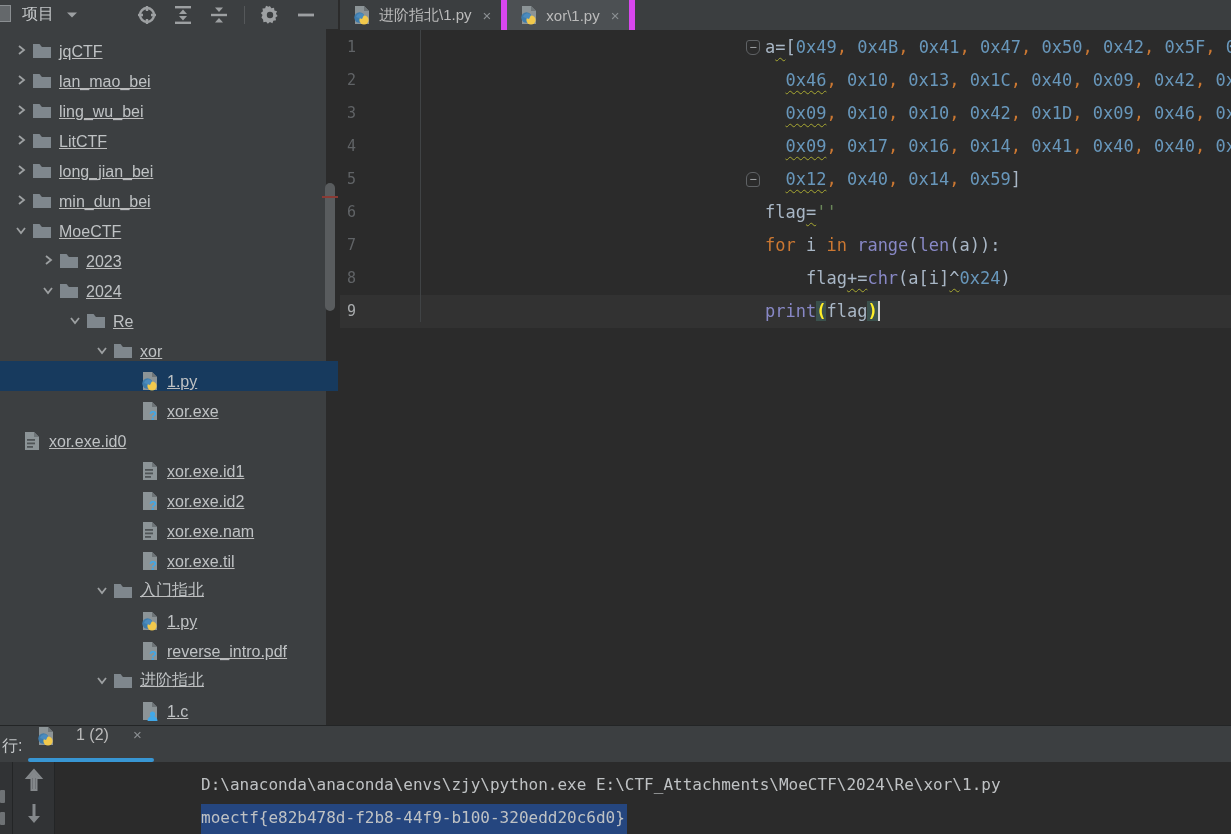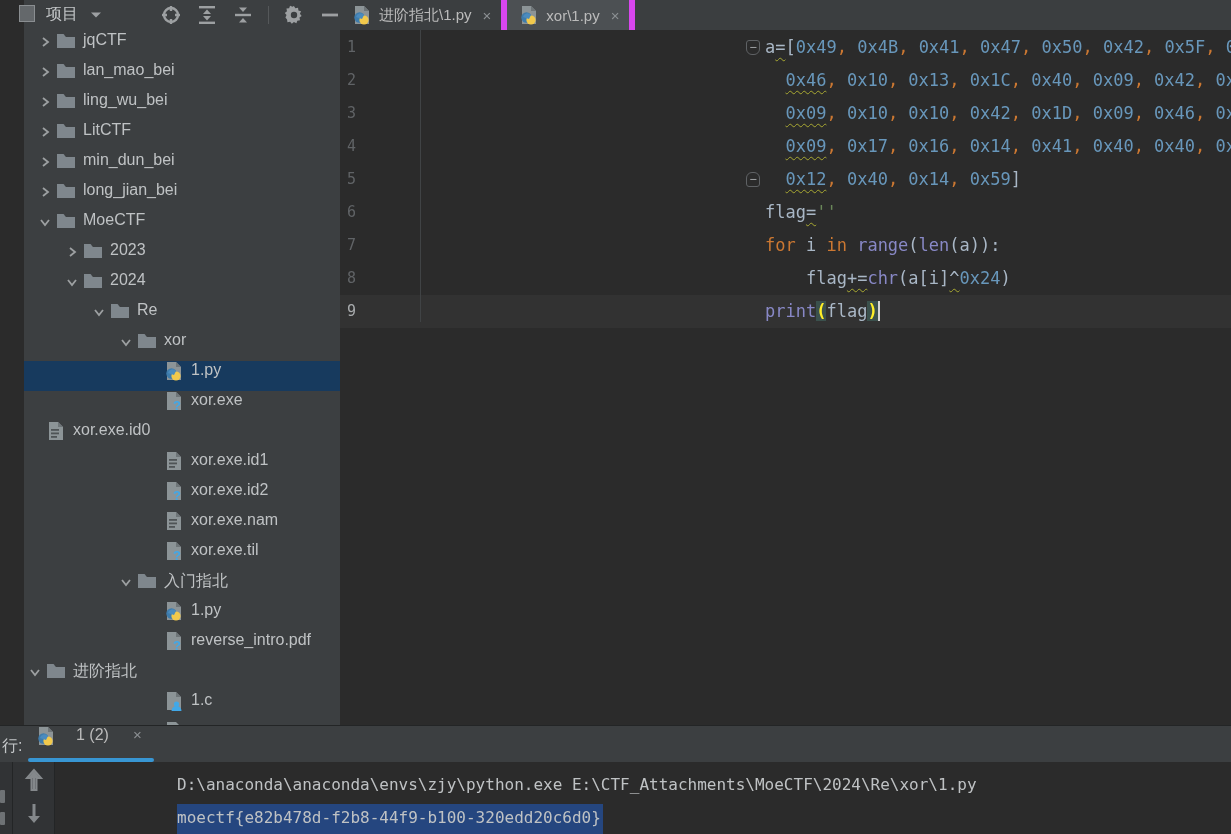--- a/index.html
+++ b/index.html
@@ -1,29 +1,29 @@
 <!DOCTYPE html>
 <html><head>
 <meta charset="utf-8">
 <style>
   html,body{margin:0;padding:0;background:#2B2B2B;}
   body{width:1231px;height:834px;position:relative;overflow:hidden;
        font-family:"Liberation Sans",sans-serif;color:#BBBBBB;-webkit-font-smoothing:antialiased;}
   .abs{position:absolute;}
   
-  #project-panel{left:0;top:0;width:326px;height:725px;background:#3C3F41;margin-left:24px;}
+  #project-panel{left:0;top:0;width:326px;height:725px;background:#3C3F41;}
   #project-header{left:0;top:0;width:338px;height:29px;background:#3C3F41;display:flex;align-items:center;}
   #project-title{font-size:16px;color:#C3C6C8;margin-left:22px;}
   .tb-caret{margin-left:12px;}
   #project-toolbar{position:absolute;left:136px;top:0;height:29px;display:flex;align-items:center;gap:14px;}
   .tb-icon{width:22px;height:22px;display:flex;align-items:center;justify-content:center;cursor:default;}
   .tb-divider{width:1px;height:18px;background:#55585A;}
   #pane-corner{position:absolute;left:-5px;top:5px;width:14px;height:15px;background:#64686B;border:1px solid #8A8E91;}
   #tree{position:absolute;left:0;top:31px;width:338px;}
-  .tree-row{height:30px;display:flex;align-items:flex-start;font-size:16px;white-space:nowrap;}
+  .tree-row{height:30px;display:flex;align-items:flex-end;font-size:16px;white-space:nowrap;text-decoration:underline;}
   .tree-row.selected{background:#173A5E;}
   .chev{width:22px;height:22px;flex:0 0 22px;display:flex;align-items:center;justify-content:center;}
   .ticon{width:20px;height:20px;flex:0 0 20px;margin-right:7px;position:relative;}
   .tree-label{color:#BFC2C4;}
   #tree-scrollbar{left:325px;top:183px;width:10px;height:128px;background:#595C5E;border-radius:5px;}
   #tree-stripe-mark{left:322px;top:196px;width:16px;height:2px;background:#8A3A34;}
   
   #editor-area{left:340px;top:0;width:891px;height:725px;background:#2B2B2B;}
   #tabbar{left:340px;top:0;width:891px;height:30px;background:#3B3E40;display:flex;}
   .ed-tab{height:30px;display:flex;align-items:center;padding:0 10px 0 12px;font-size:15px;color:#BBBBBB;gap:7px;border-right:6px solid #d946ef;}
@@ -49,21 +49,21 @@
   
   #run-header{left:0;top:725px;width:1231px;height:37px;background:#3C3F41;border-top:1px solid #232526;}
   #run-label{position:absolute;left:2px;top:10px;font-size:16px;color:#C3C6C8;}
   #run-tab{position:absolute;left:28px;top:0;height:33px;display:flex;align-items:flex-start;gap:20px;padding:0 8px;font-size:16px;}
   #run-tab-underline{position:absolute;left:28px;top:32px;width:126px;height:4px;background:#3896D3;border-radius:2px;}
   #console{left:0;top:762px;width:1231px;height:72px;background:#2B2B2B;}
   #console-strip{left:0;top:762px;width:12px;height:72px;background:#313335;border-right:1px solid #232526;}
   .strip-mark{position:absolute;width:5px;height:13px;background:#6E7275;border-radius:1px;}
   #console-gutter{left:13px;top:762px;width:42px;height:72px;background:#313335;border-right:1px solid #232526;
                   display:flex;flex-direction:column;align-items:center;padding-top:6px;box-sizing:border-box;gap:10px;}
-  #console-text{left:177px;top:768px;font-family:"DejaVu Sans Mono","Liberation Mono",monospace;font-size:16px;line-height:33px;color:#BFC2C4;white-space:pre;}
+  #console-text{left:201px;top:768px;font-family:"DejaVu Sans Mono","Liberation Mono",monospace;font-size:16px;line-height:33px;color:#BFC2C4;white-space:pre;}
   .console-line.selected span{background:#25467F;padding:4px 2px 22px 0;}
   svg{display:block;}
 </style>
 </head>
 <body>
 
 <div id="project-panel" class="abs">
   <div id="project-header">
     <div id="pane-corner"></div>
     <span id="project-title">项目</span>
@@ -170,35 +170,35 @@
           <svg width="12" height="12" viewBox="0 0 12 12">
             <path d="M4 2 L9 6 L4 10" stroke="#9DA0A2" stroke-width="1.8" fill="none"></path>
           </svg>
         </span>
         <span class="ticon">
           <svg width="20" height="20" viewBox="0 0 20 20">
              <path d="M1 4 h7 l2 2 h9 v11 h-18 z" fill="#7F878D"></path>
              <path d="M1 3 h6.5 l1.5 1.5 h-8 z" fill="#7F878D"></path>
           </svg>
         </span>
+        <span class="tree-label">long_jian_bei</span>
+      </div>
+      <div class="tree-row" style="padding-left: 10px;">
+        <span class="chev">
+          <svg width="12" height="12" viewBox="0 0 12 12">
+            <path d="M4 2 L9 6 L4 10" stroke="#9DA0A2" stroke-width="1.8" fill="none"></path>
+          </svg>
+        </span>
+        <span class="ticon">
+          <svg width="20" height="20" viewBox="0 0 20 20">
+             <path d="M1 4 h7 l2 2 h9 v11 h-18 z" fill="#7F878D"></path>
+             <path d="M1 3 h6.5 l1.5 1.5 h-8 z" fill="#7F878D"></path>
+          </svg>
+        </span>
         <span class="tree-label">min_dun_bei</span>
-      </div>
-      <div class="tree-row" style="padding-left: 10px;">
-        <span class="chev">
-          <svg width="12" height="12" viewBox="0 0 12 12">
-            <path d="M4 2 L9 6 L4 10" stroke="#9DA0A2" stroke-width="1.8" fill="none"></path>
-          </svg>
-        </span>
-        <span class="ticon">
-          <svg width="20" height="20" viewBox="0 0 20 20">
-             <path d="M1 4 h7 l2 2 h9 v11 h-18 z" fill="#7F878D"></path>
-             <path d="M1 3 h6.5 l1.5 1.5 h-8 z" fill="#7F878D"></path>
-          </svg>
-        </span>
-        <span class="tree-label">long_jian_bei</span>
       </div>
       <div class="tree-row" style="padding-left: 10px;">
         <span class="chev">
           <svg width="12" height="12" viewBox="0 0 12 12">
             <path d="M2 4 L6 9 L10 4" stroke="#9DA0A2" stroke-width="1.8" fill="none"></path>
           </svg>
         </span>
         <span class="ticon">
           <svg width="20" height="20" viewBox="0 0 20 20">
              <path d="M1 4 h7 l2 2 h9 v11 h-18 z" fill="#7F878D"></path>
@@ -379,21 +379,21 @@
         <span class="chev"></span>
         <span class="ticon">
           <svg width="20" height="20" viewBox="0 0 20 20">
      <path d="M3 1 h9 l5 5 v13 h-14 z" fill="#8C9497"></path>
      <path d="M12 1 l5 5 h-5 z" fill="#6E7578"></path>
             <text x="9" y="19" font-size="13" font-weight="bold" fill="#41A8E8" font-family="Liberation Sans,sans-serif">?</text>
           </svg>
         </span>
         <span class="tree-label">reverse_intro.pdf</span>
       </div>
-      <div class="tree-row" style="">
+      <div class="tree-row" style="padding-left: 91px;">
         <span class="chev">
           <svg width="12" height="12" viewBox="0 0 12 12">
             <path d="M2 4 L6 9 L10 4" stroke="#9DA0A2" stroke-width="1.8" fill="none"></path>
           </svg>
         </span>
         <span class="ticon">
           <svg width="20" height="20" viewBox="0 0 20 20">
              <path d="M1 4 h7 l2 2 h9 v11 h-18 z" fill="#7F878D"></path>
              <path d="M1 3 h6.5 l1.5 1.5 h-8 z" fill="#7F878D"></path>
           </svg>

